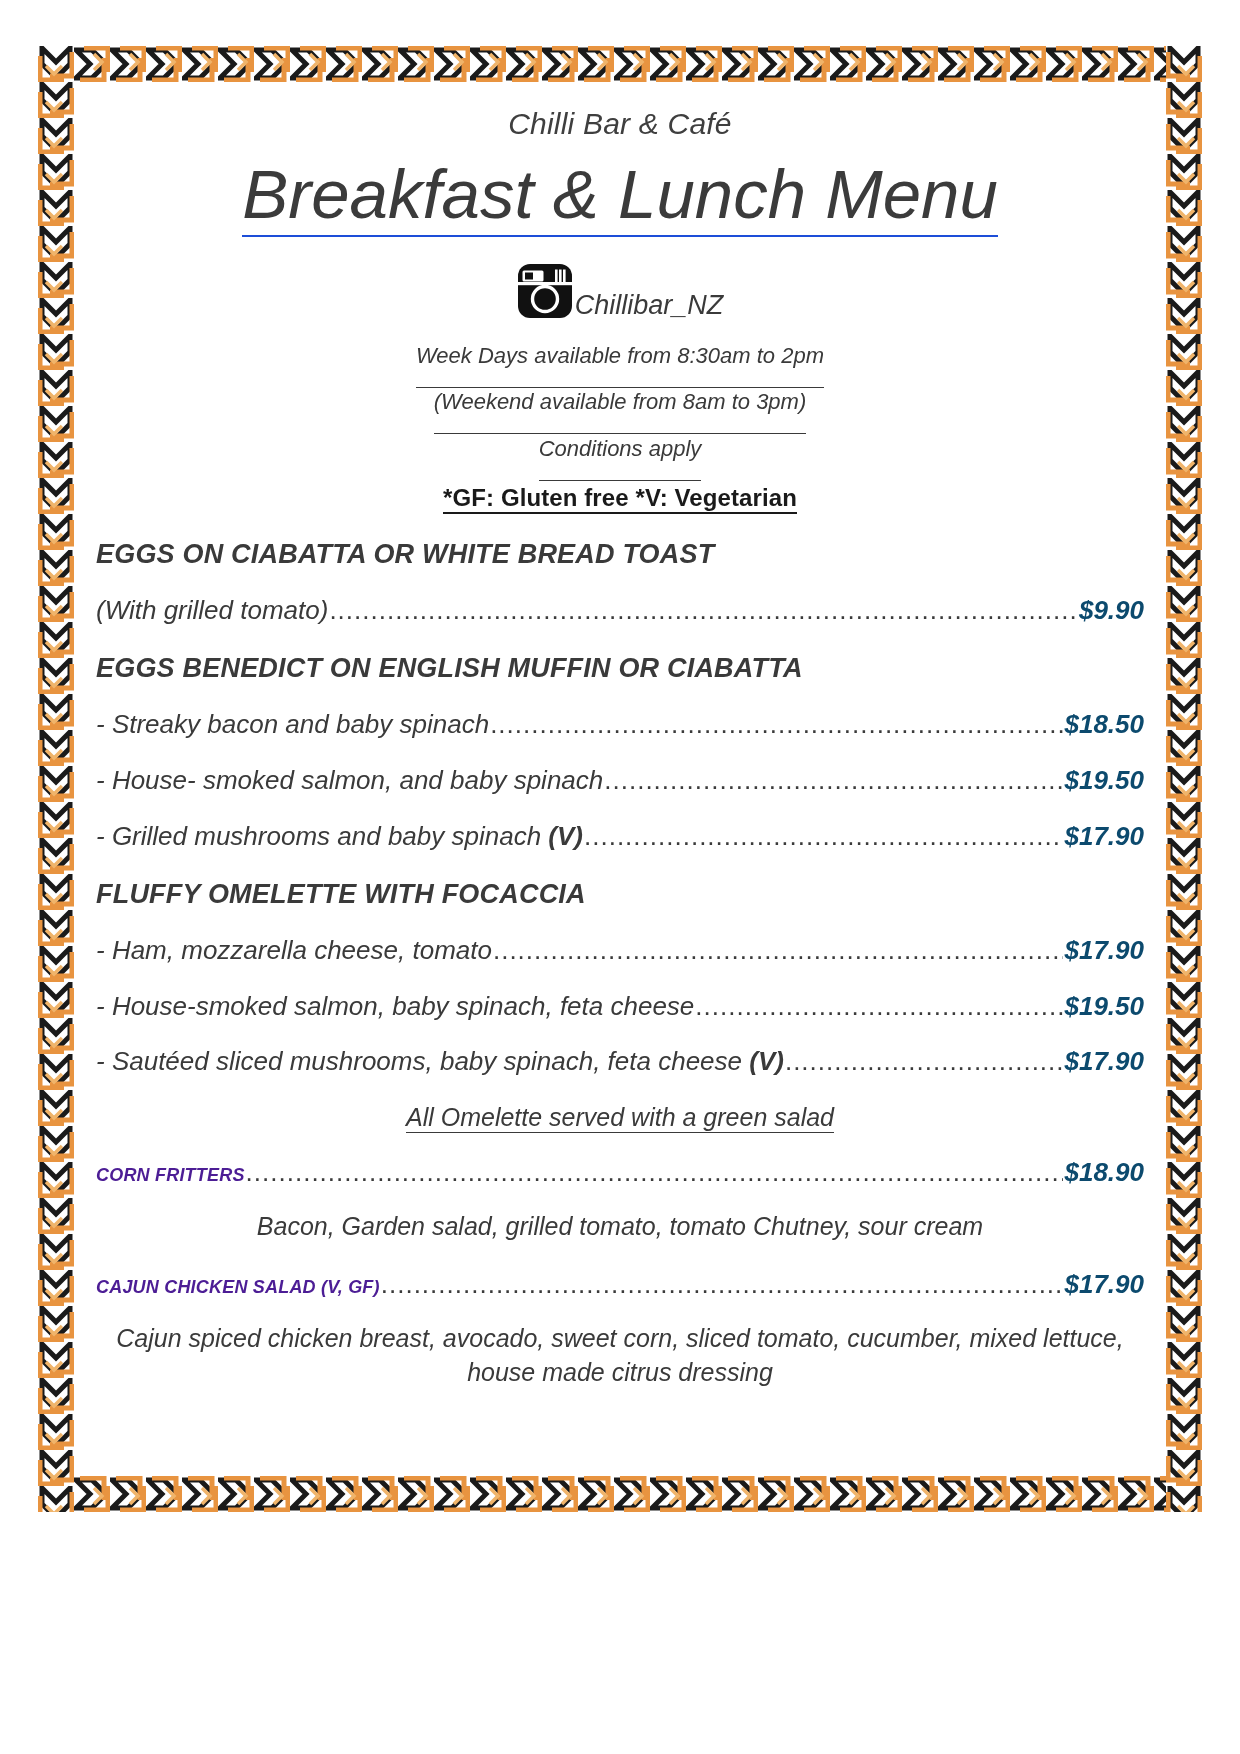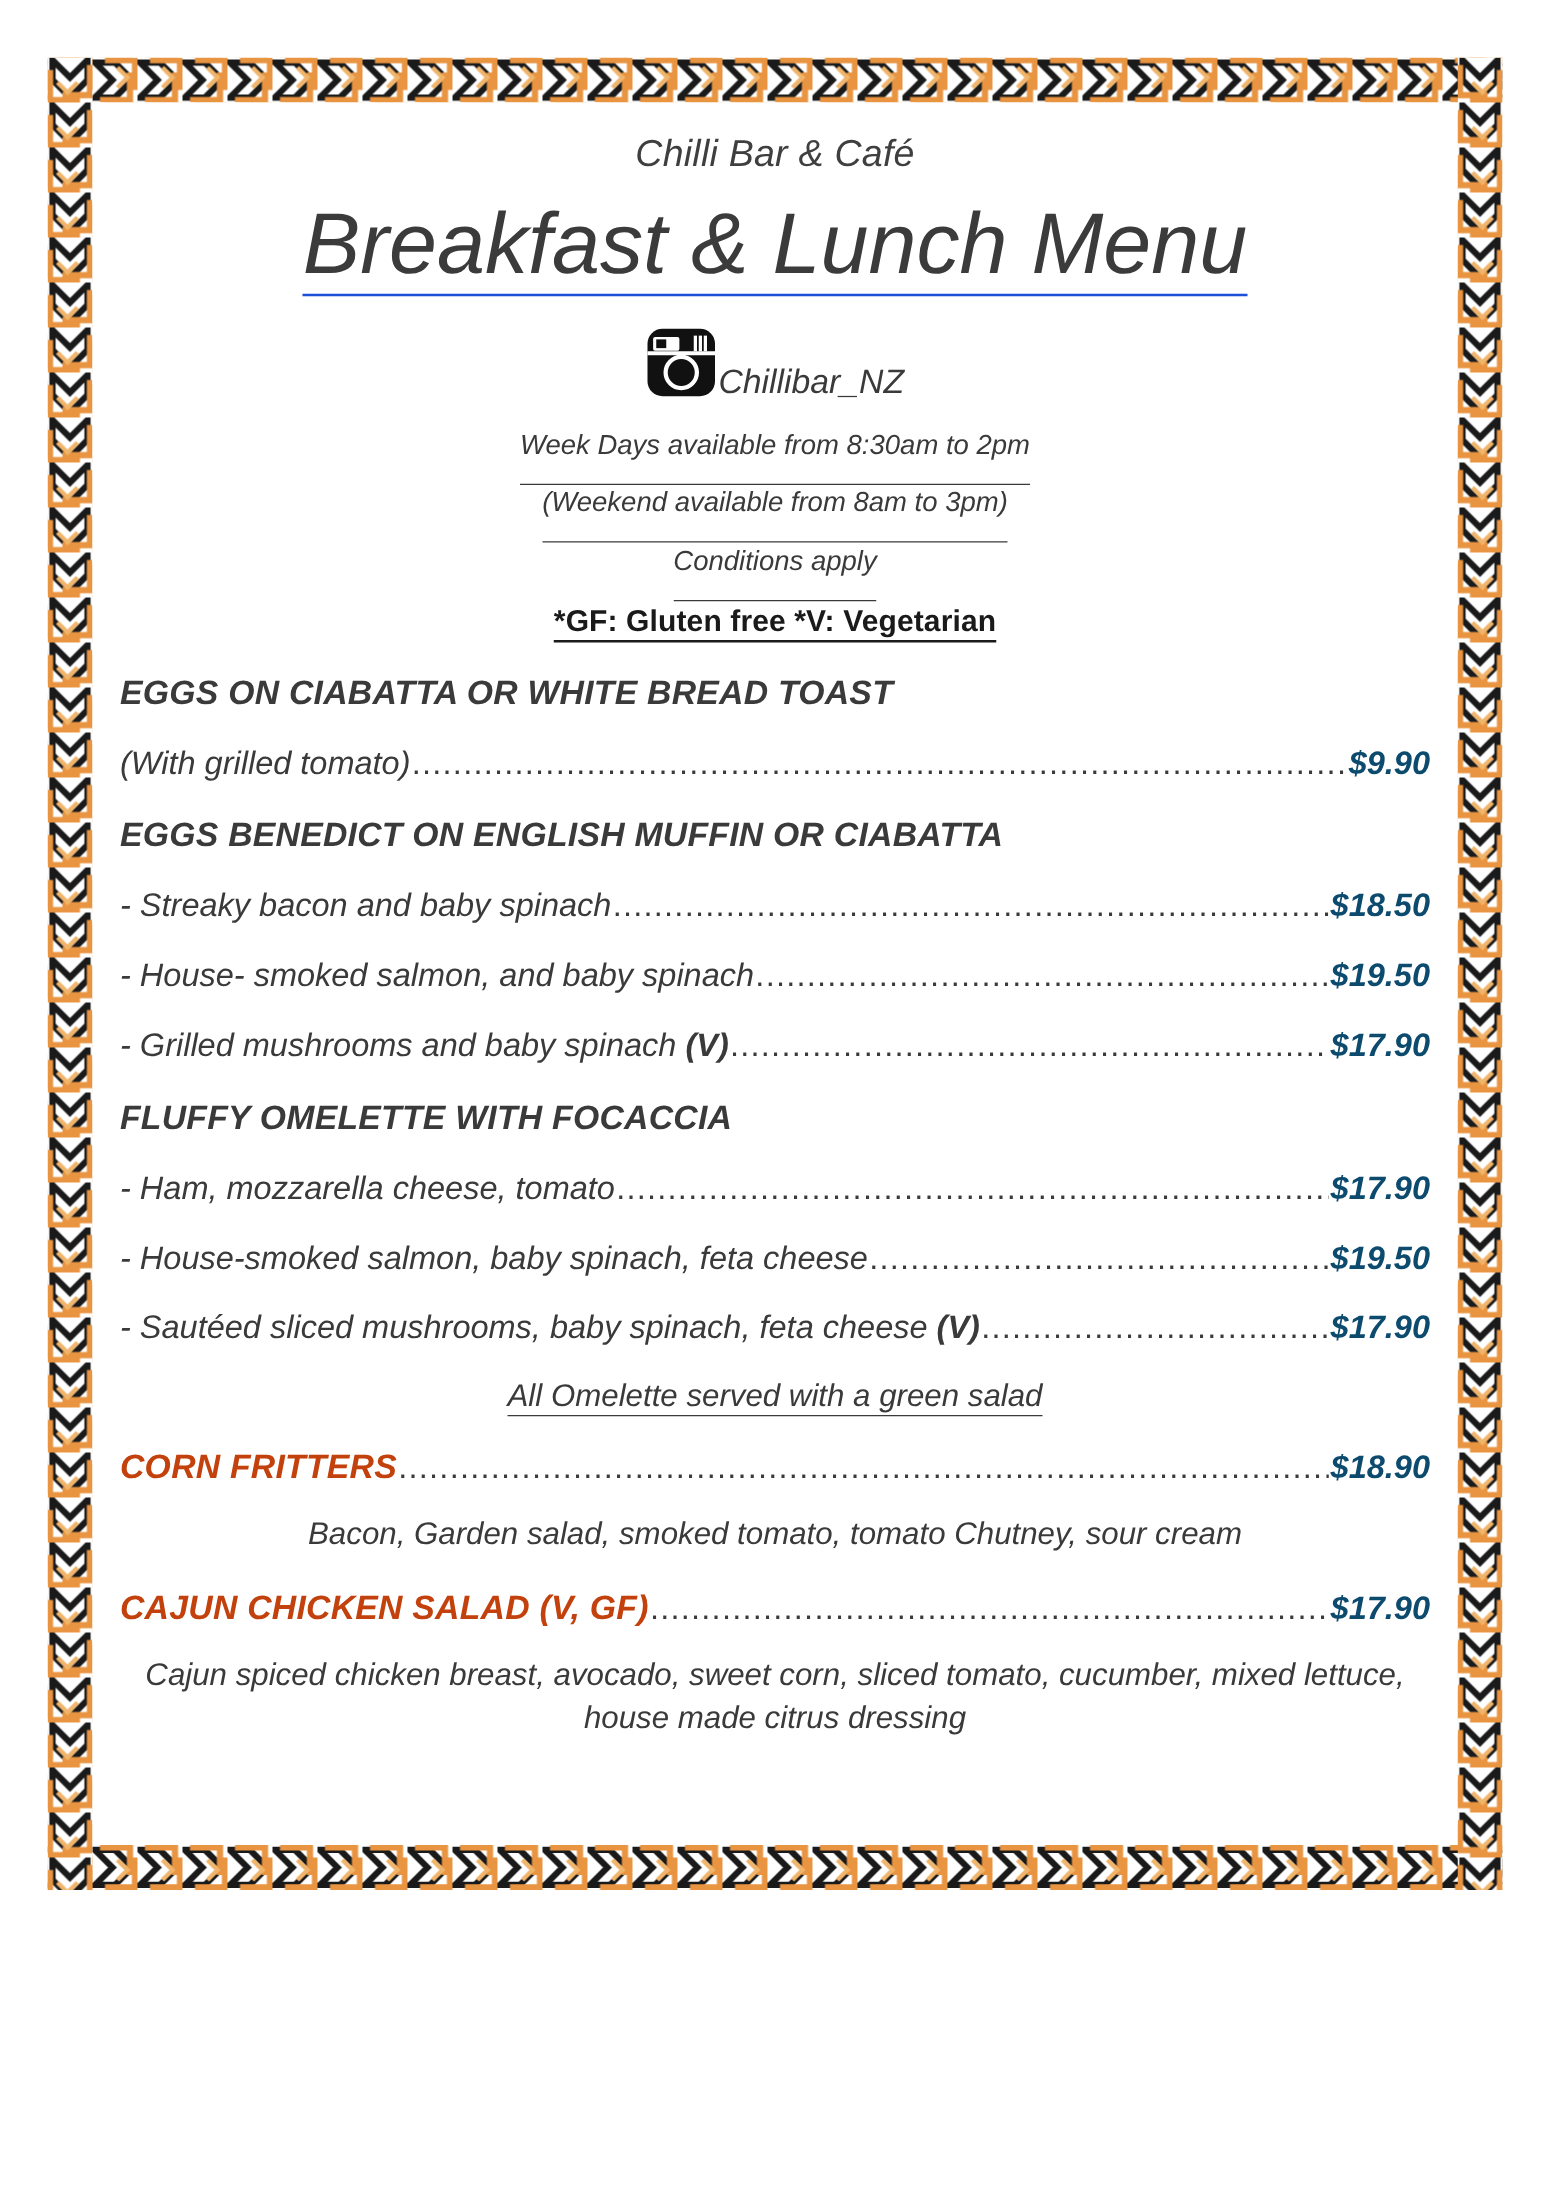--- a/index.html
+++ b/index.html
@@ -182,25 +182,25 @@
     font-weight: bold;
     font-style: italic;
     font-stretch: condensed;
     color: #0c4a6e;
     white-space: nowrap;
     font-size: 26px;
   }
 
   
   .menu-row.head-row .row-label {
-    font-size: 27px;
+    font-size: 18px;
     font-weight: bold;
     font-style: italic;
     letter-spacing: 0.2px;
-    color: #c2410c;
+    color: #4c1d95;
   }
 
   .note-center {
     text-align: center;
     font-size: 25px;
     font-style: italic;
     font-stretch: condensed;
     color: #3a3a3a;
     margin-top: 26px;
   }
@@ -341,21 +341,21 @@
       <span class="row-price">$17.90</span>
     </div>
 
     <div class="note-center"><span>All Omelette served with a green salad</span></div>
 
     <div class="menu-row head-row">
       <span class="row-label">CORN FRITTERS </span>
       <span class="row-dots">..................................................................................................................................................................</span>
       <span class="row-price">$18.90</span>
     </div>
-    <div class="desc">Bacon, Garden salad, smoked tomato, tomato Chutney, sour cream</div>
+    <div class="desc">Bacon, Garden salad, grilled tomato, tomato Chutney, sour cream</div>
 
     <div class="menu-row head-row">
       <span class="row-label">CAJUN CHICKEN SALAD (V, GF)</span>
       <span class="row-dots">..................................................................................................................................................................</span>
       <span class="row-price">$17.90</span>
     </div>
     <div class="desc left-pad">Cajun spiced chicken breast, avocado, sweet corn, sliced tomato, cucumber, mixed lettuce, house made citrus dressing</div>
 
   </div>
 </div>

